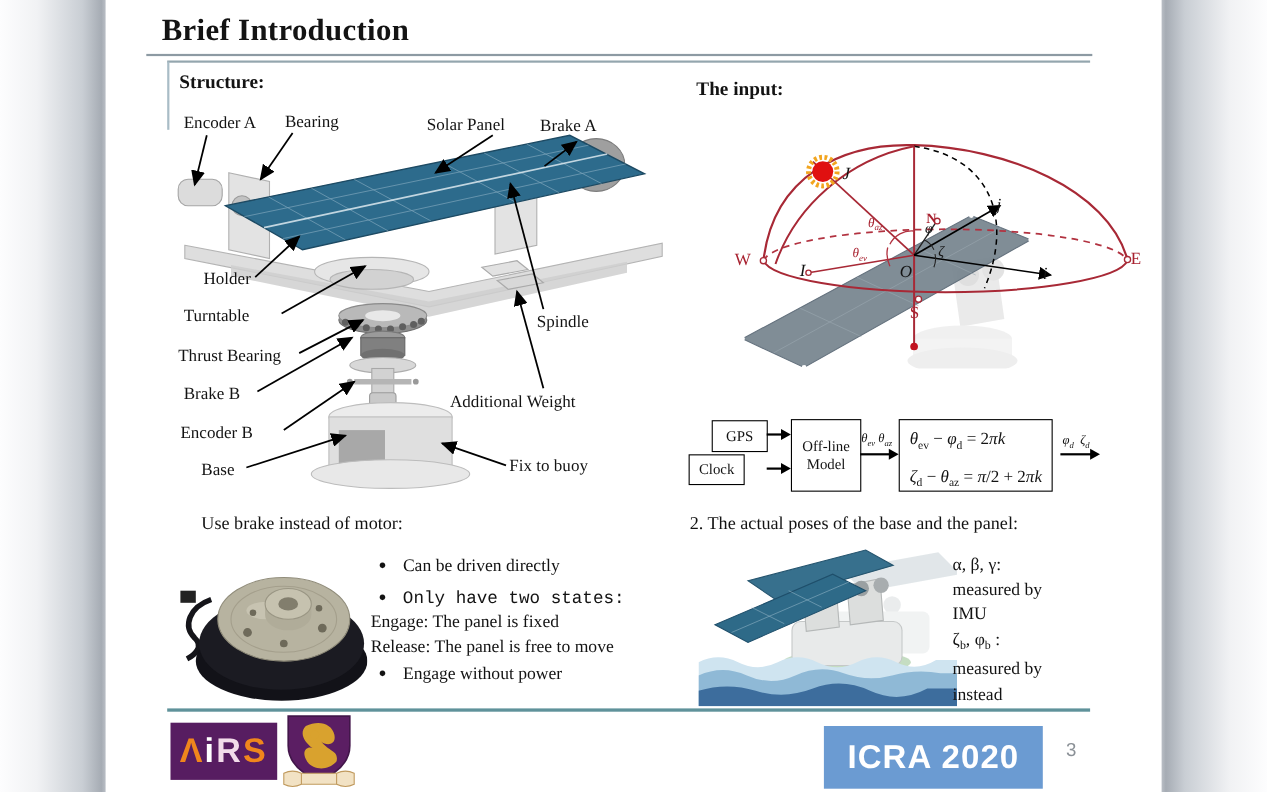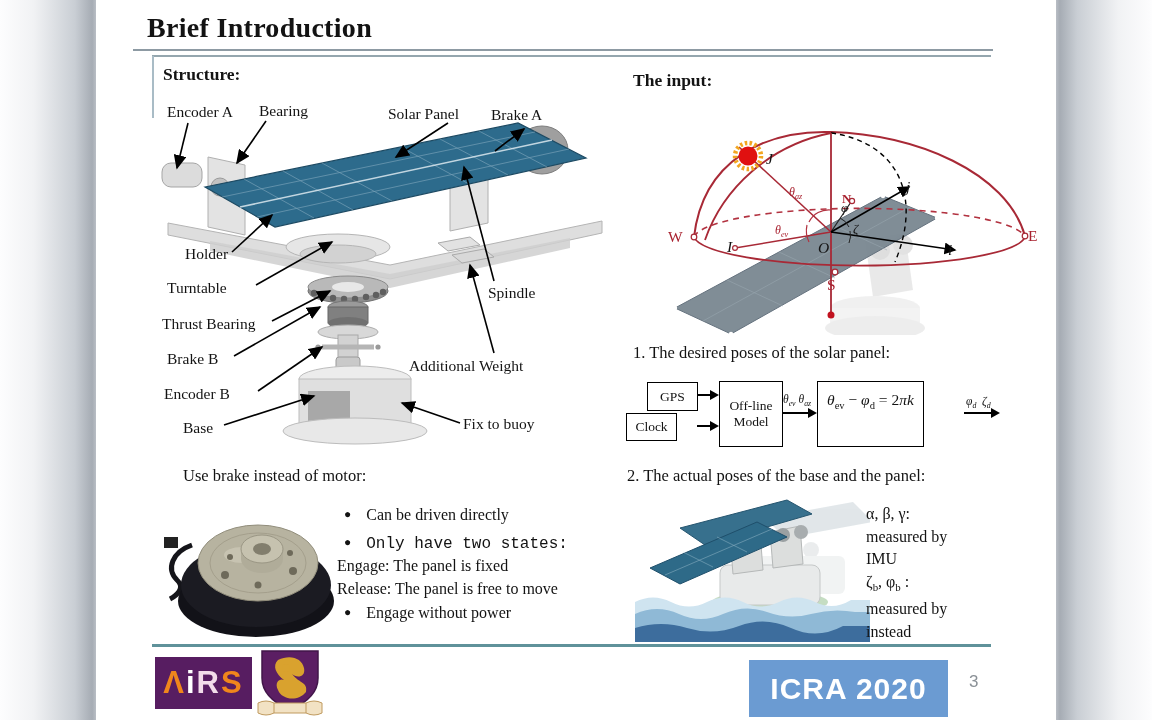--- a/index.html
+++ b/index.html
@@ -255,37 +255,37 @@
   <span class="lbl red" style="left:1028px;top:227px;">E</span>
   <span class="lbl red sm bold" style="left:842px;top:190px;">N</span>
   <span class="lbl red" style="left:827px;top:276px;">S</span>
   <span class="lbl it" style="left:766px;top:150px;">J</span>
   <span class="lbl it" style="left:727px;top:238px;">I</span>
   <span class="lbl it" style="left:906px;top:178px;">j</span>
   <span class="lbl it" style="left:948px;top:241px;">i</span>
   <span class="lbl it" style="left:818px;top:239px;">O</span>
   <span class="lbl it sm" style="left:841px;top:199px;">φ</span>
   <span class="lbl it sm" style="left:853px;top:220px;">ζ</span>
-  <span class="lbl red it xs" style="left:789px;top:184px;">θ<sub>az</sub></span>
+  <span class="lbl red it xs" style="left:789px;top:194px;">θ<sub>az</sub></span>
   <span class="lbl red it xs" style="left:775px;top:222px;">θ<sub>ev</sub></span>
 
-  <div class="body-t" style="left:633px;top:343px;font-size:16.5px;">1. The desired poses of the solar panel:</div>
 
   <div class="fbox" style="left:647px;top:382px;width:49px;height:27px;">
       <span>GPS</span>
     </div>
   <div class="fbox" style="left:626px;top:413px;width:49px;height:26px;align-items:center;">
       <span>Clock</span>
     </div>
   <div class="fbox" style="left:719px;top:381px;width:62px;height:64px;">
     <span>Off-line</span>
     <span>Model</span>
   </div>
   <div class="eqbox" style="left:817px;top:381px;height:56px;">
     <div><i>θ</i><sub>ev</sub> − <i>φ</i><sub>d</sub> = 2<i>πk</i></div>
+    <div><i>ζ</i><sub>d</sub> − <i>θ</i><sub>az</sub> = <i>π</i>/2 + 2<i>πk</i></div>
   </div>
 
   <div class="arr" style="left:697px;top:394px;width:14px;"></div>
   <div class="arr" style="left:697px;top:425px;width:14px;"></div>
   <div class="arr" style="left:782px;top:412px;width:27px;"></div>
   <div class="arr" style="left:964px;top:412px;width:28px;"></div>
   <div class="flowlbl it" style="left:783px;top:393px;"><i>θ</i><sub>ev</sub> <i>θ</i><sub>az</sub></div>
   <div class="flowlbl it" style="left:966px;top:395px;"><i>φ</i><sub>d</sub>&nbsp;&nbsp;<i>ζ</i><sub>d</sub></div>
 
   <div class="body-t" style="left:627px;top:466px;font-size:16.5px;">2. The actual poses of the base and the panel:</div>

